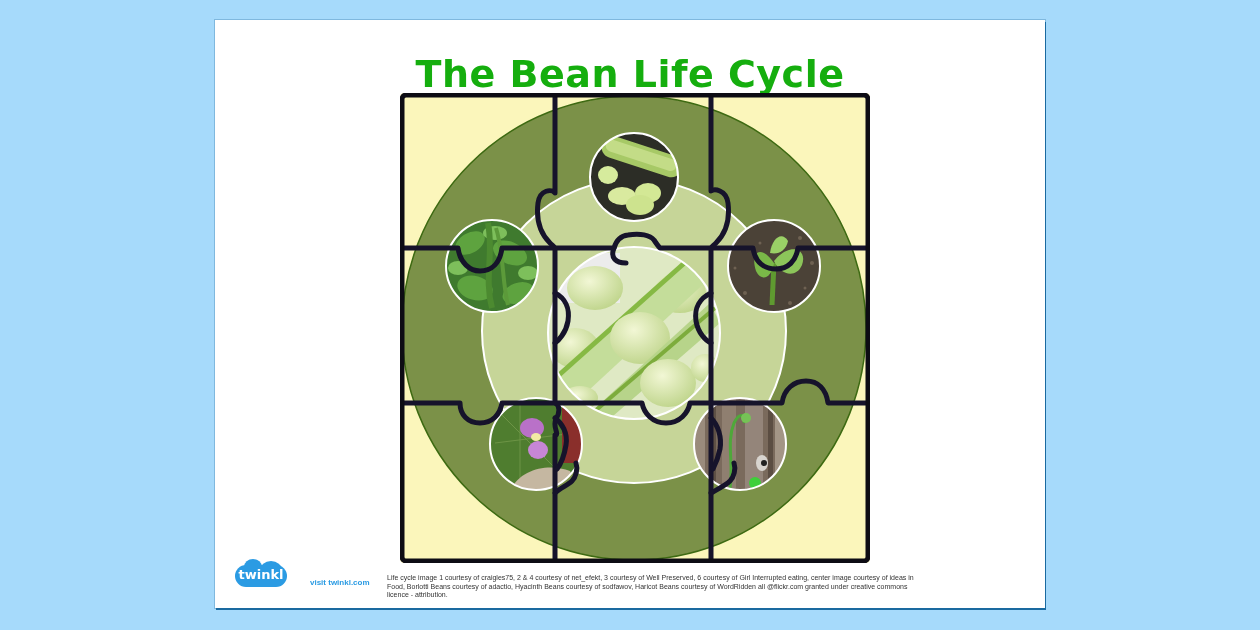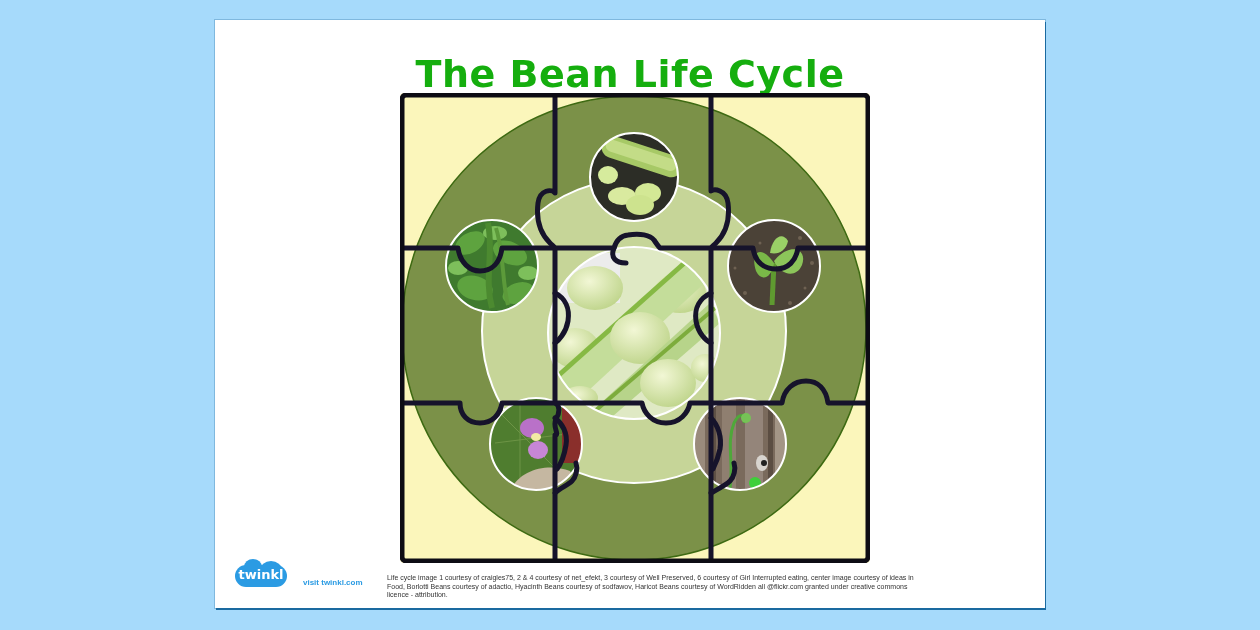--- a/index.html
+++ b/index.html
@@ -40,21 +40,21 @@
   .cloud-bump2 {
     position: absolute; left: 25px; top: 0px; width: 22px; height: 18px;
     background: #2b9be3; border-radius: 50%;
   }
   .cloud-text {
     position: absolute; left: 0; right: 0; top: 6px; text-align: center;
     color: #fff; font-weight: bold; font-size: 13px;
     font-family: "DejaVu Sans", sans-serif;
   }
   .visit {
-    margin-left: 16px; font-size: 8px; font-weight: bold; color: #2b9be3;
+    margin-left: 23px; font-size: 8px; font-weight: bold; color: #2b9be3;
   }
   .credits {
     position: absolute; left: 172px; top: 554px; width: 560px;
     font-size: 7px; line-height: 8.5px; color: #333;
   }
 </style>
 </head>
 <body>
 
 <div class="paper">

